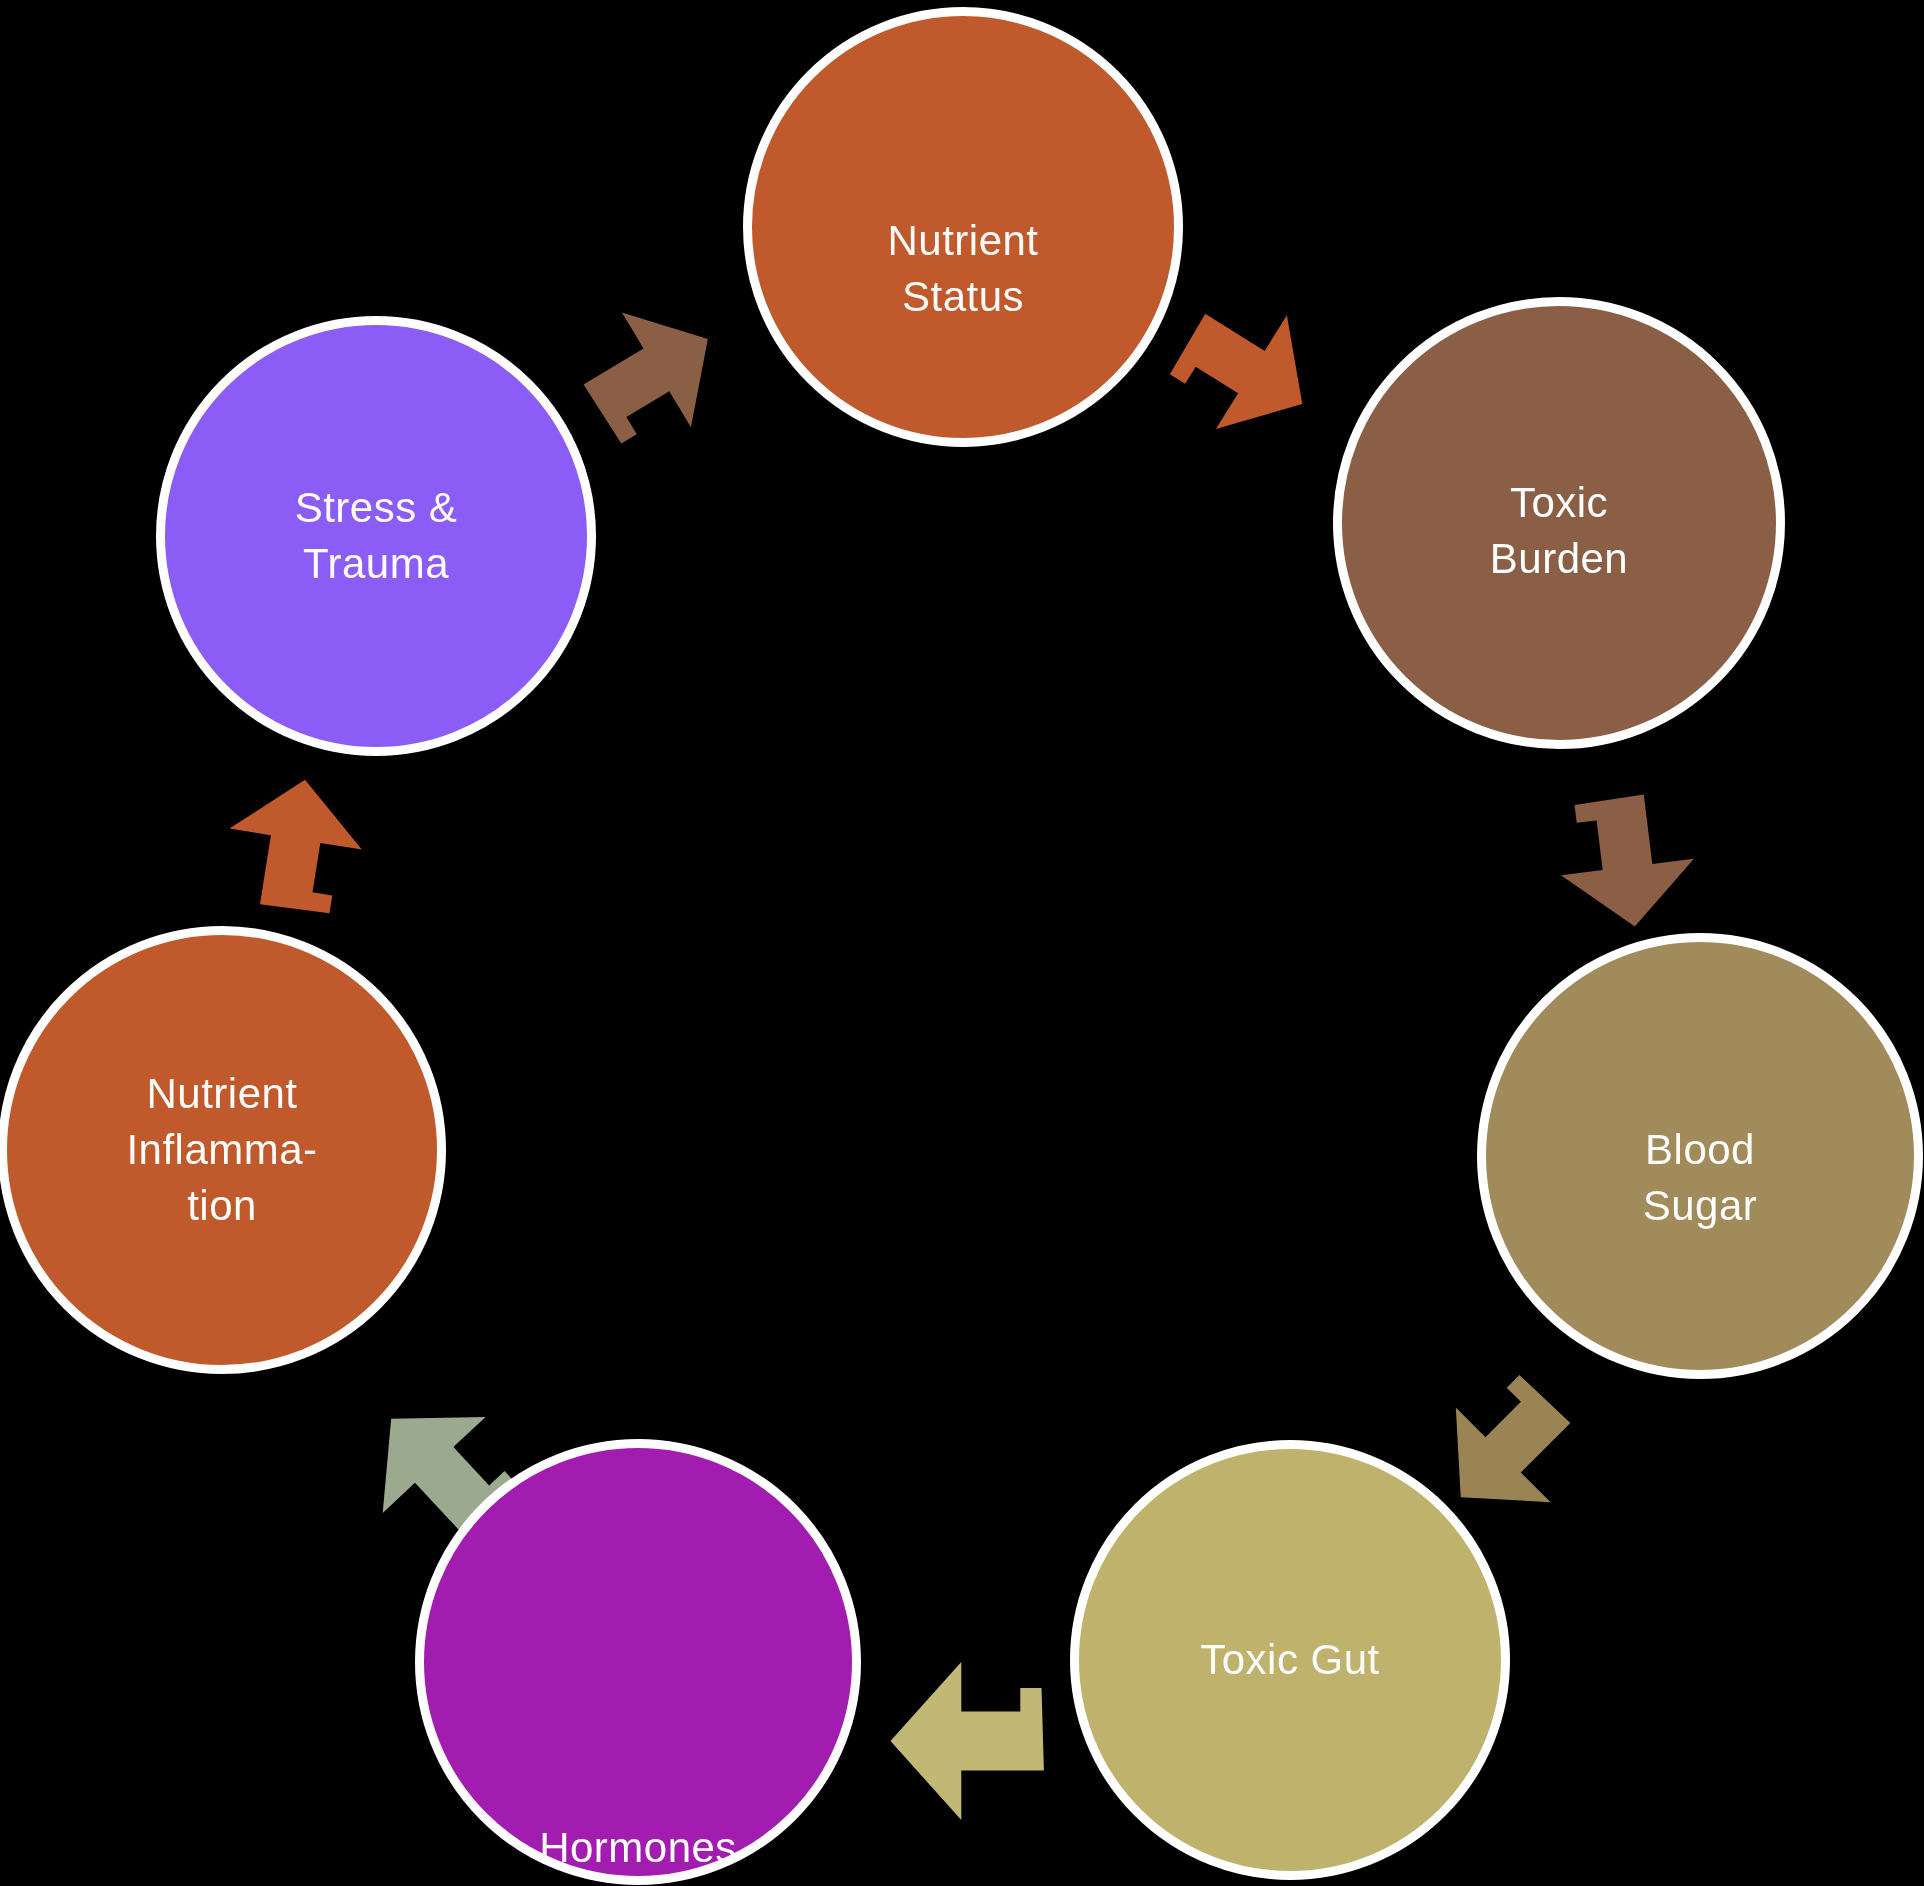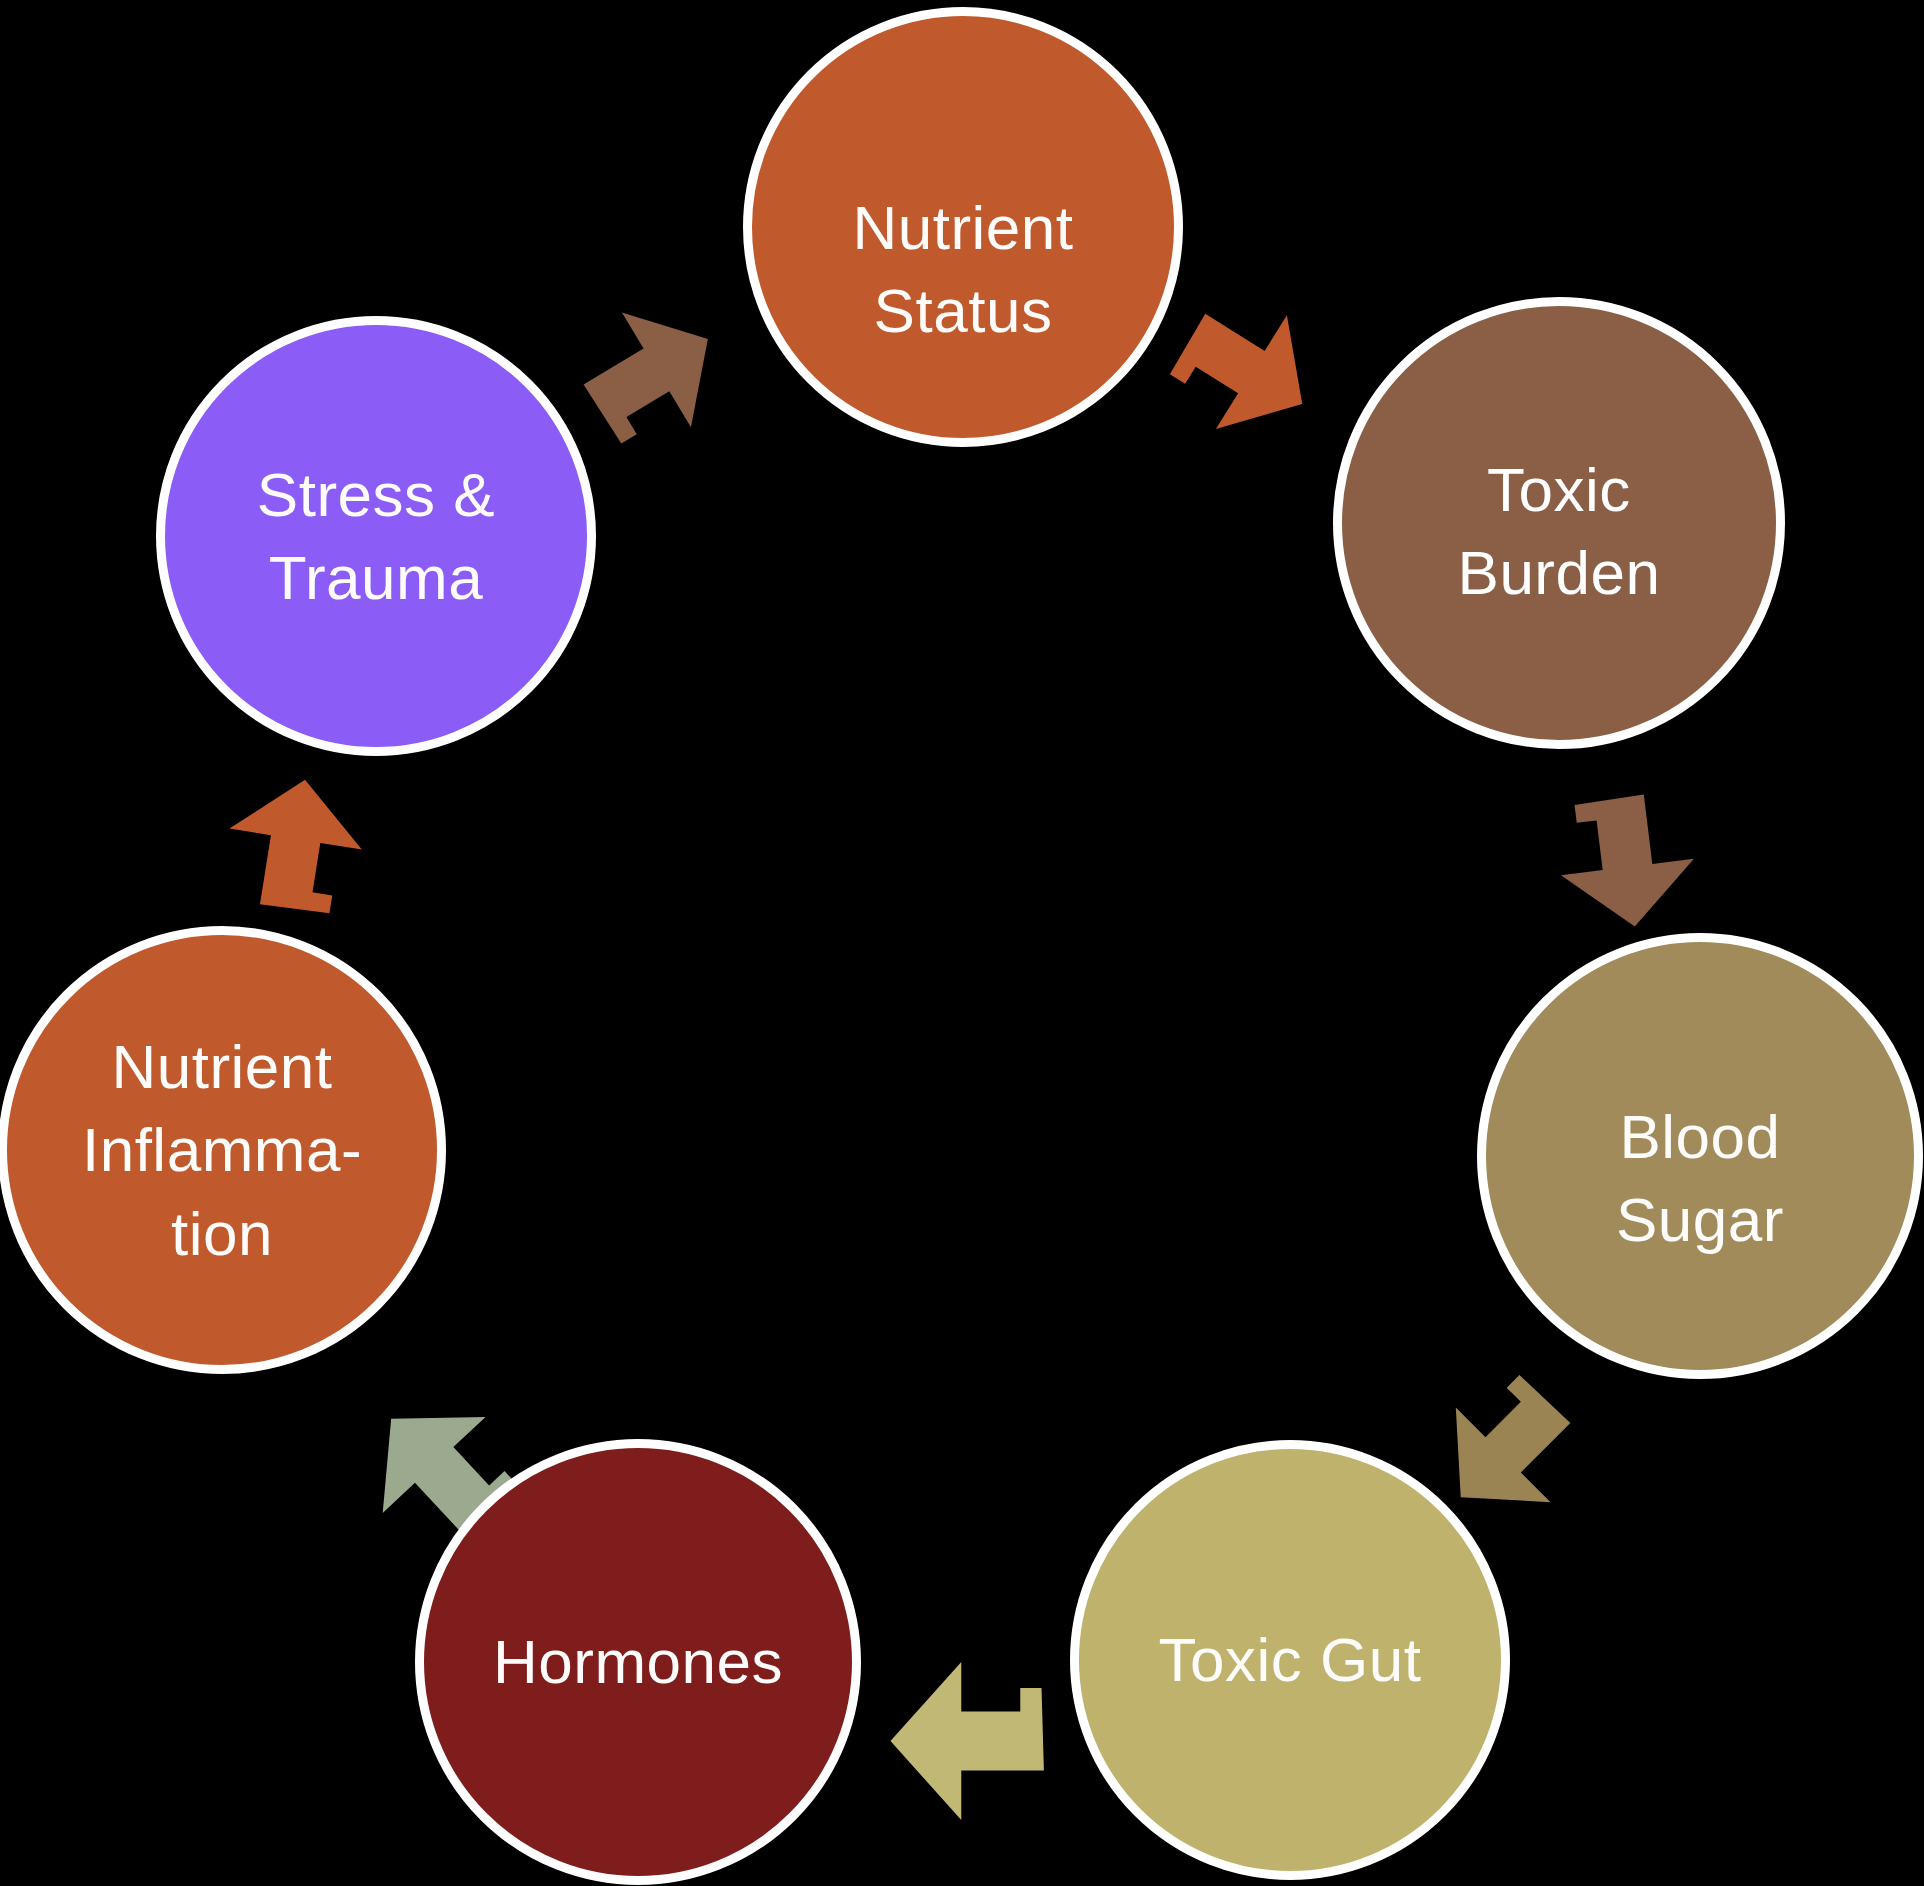--- a/index.html
+++ b/index.html
@@ -28,21 +28,21 @@
     border-radius: 50%;
     border: 9px solid #FFFFFF;
     box-sizing: border-box;
     display: flex;
     align-items: center;
     justify-content: center;
     text-align: center;
   }
   .cycle-node .node-label {
     color: #FDFCFA;
-    font-size: 62px;
+    font-size: 42px;
     line-height: 1.34;
     white-space: pre-line;
     letter-spacing: 0.5px;
   }
 </style>
 </head>
 <body>
 
 <div class="stage">
   <svg class="arrow-layer" id="arrow-layer" viewBox="0 0 1924 1886" xmlns="http://www.w3.org/2000/svg">
@@ -63,21 +63,21 @@
         <span class="node-label" style="color: #ffffff; margin-top: 16px;">Toxic
 Burden</span>
       </div>
       <div class="cycle-node" style="left: 1477px; top: 933px; width: 446px; height: 446px; background: rgb(162, 139, 91); border-color: rgb(255, 255, 255);">
         <span class="node-label" style="color: rgb(253, 252, 250); margin-top: 44px;">Blood
 Sugar</span>
       </div>
       <div class="cycle-node" style="left: 1070px; top: 1440px; width: 440px; height: 440px; background: rgb(190, 178, 109); border-color: rgb(255, 255, 255);">
         <span class="node-label" style="color: rgb(253, 252, 250);">Toxic Gut</span>
       </div>
-      <div class="cycle-node" style="left: 415px; top: 1439px; width: 446px; height: 446px; background: #7f1d1d; border-color: rgb(255, 255, 255);">
+      <div class="cycle-node" style="left: 415px; top: 1439px; width: 446px; height: 446px; background: #a21caf; border-color: rgb(255, 255, 255); align-items: flex-end;">
         <span class="node-label" style="color: rgb(253, 252, 250);">Hormones</span>
       </div>
       <div class="cycle-node" style="left: -2px; top: 926px; width: 448px; height: 448px; background: rgb(192, 89, 44); border-color: rgb(255, 255, 255);">
         <span class="node-label" style="color: rgb(253, 252, 250);">Nutrient
 Inflamma-
 tion</span>
       </div>
       <div class="cycle-node" style="left: 156px; top: 316px; width: 440px; height: 440px; background: #8b5cf6; border-color: rgb(255, 255, 255);">
         <span class="node-label" style="color: rgb(253, 252, 250);">Stress &amp;
 Trauma</span>

